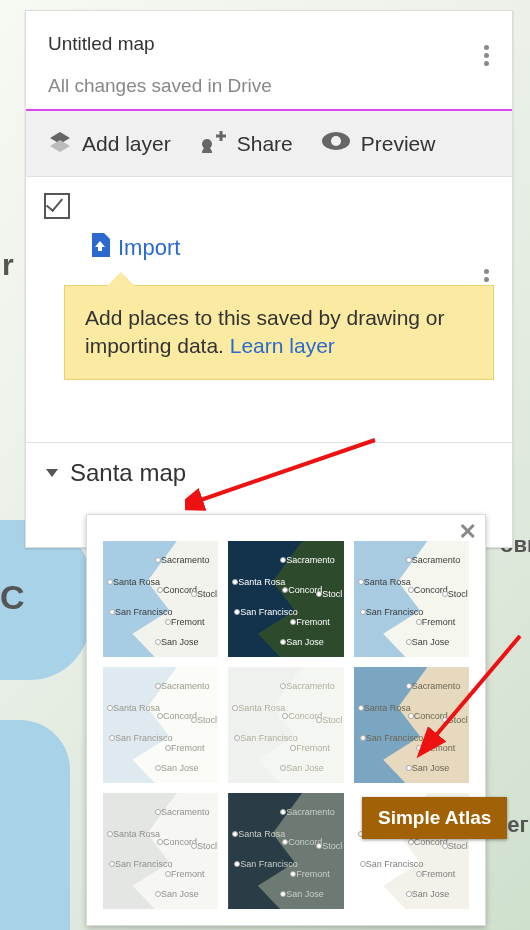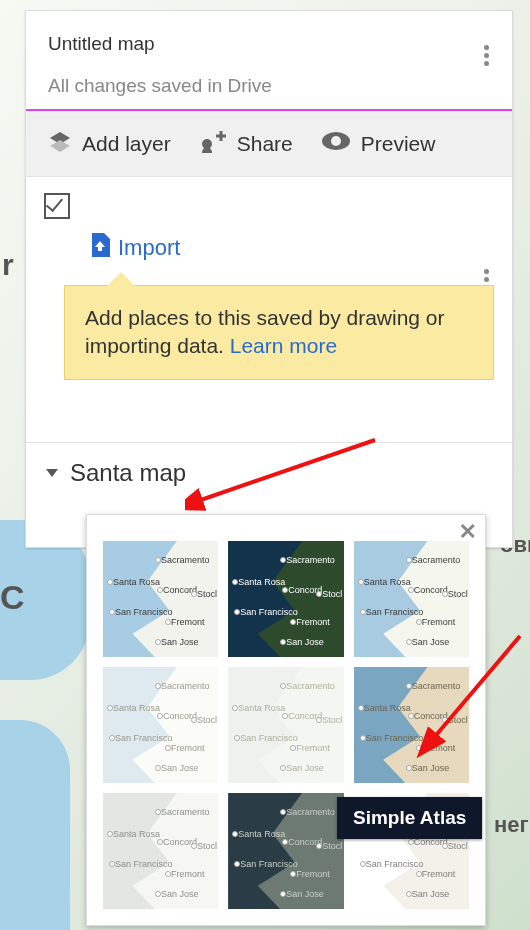--- a/index.html
+++ b/index.html
@@ -43,21 +43,21 @@
   .close-x { position:absolute; right:8px; top:4px; font-size:22px; color:#888; cursor:pointer; font-weight:700; }
   .style-grid { display:grid; grid-template-columns:repeat(3,1fr); gap:10px; }
   .style-tile { height:116px; position:relative; cursor:pointer; overflow:hidden; }
   .style-tile.selected { outline:3px solid #3b7ddb; outline-offset:-3px; }
 
   .tile-inner { position:absolute; inset:0; }
   .ocean { position:absolute; left:0; top:0; width:38%; height:100%; border-right:30px solid transparent; }
   .lbl { position:absolute; font-size:9px; color:#444; }
   .dot { position:absolute; width:4px; height:4px; border-radius:50%; background:#fff; border:1px solid #aaa; }
 
-  .tooltip-fly { position:absolute; background:#0f172a; color:#fff; font-size:19px; font-weight:600; padding:10px 16px; box-shadow:0 1px 3px rgba(0,0,0,0.4); }
+  .tooltip-fly { position:absolute; background:#a16207; color:#fff; font-size:19px; font-weight:600; padding:10px 16px; box-shadow:0 1px 3px rgba(0,0,0,0.4);margin-left:25px; }
 
   svg.arrow { position:absolute; pointer-events:none; }
 </style>
 </head>
 <body>
 
 <div class="bg-map"></div>
 <div class="back-text" style="left:2px; top:248px;">r</div>
 <div class="back-text" style="left:0px; top:578px; font-size:34px;">C</div>
 <div class="back-text" style="left:500px; top:532px; font-size:22px;">ови</div>
@@ -119,21 +119,21 @@
       <span class="icon">
         <svg width="20" height="24" viewBox="0 0 20 24">
             <path d="M2 0h12l6 6v18H2z" fill="#2a6acf"></path>
             <polygon points="10,8 15,14 5,14" fill="#fff"></polygon>
             <rect x="8" y="13" width="4" height="5" fill="#fff"></rect>
           </svg>
       </span>
       <span class="import-link">Import</span>
     </div>
     <div class="tip-box">
-      <span>Add places to this saved by drawing or importing data. </span><span class="learn-link">Learn more</span>
+      <span>Add places to this saved by drawing or importing data. </span><span class="learn-link">Learn layer</span>
     </div>
   </div>
 
   <div class="divider"></div>
 
   <div class="base-row">
     <div class="caret"></div>
     <div class="base-label">Santa map</div>
   </div>
 </div>

